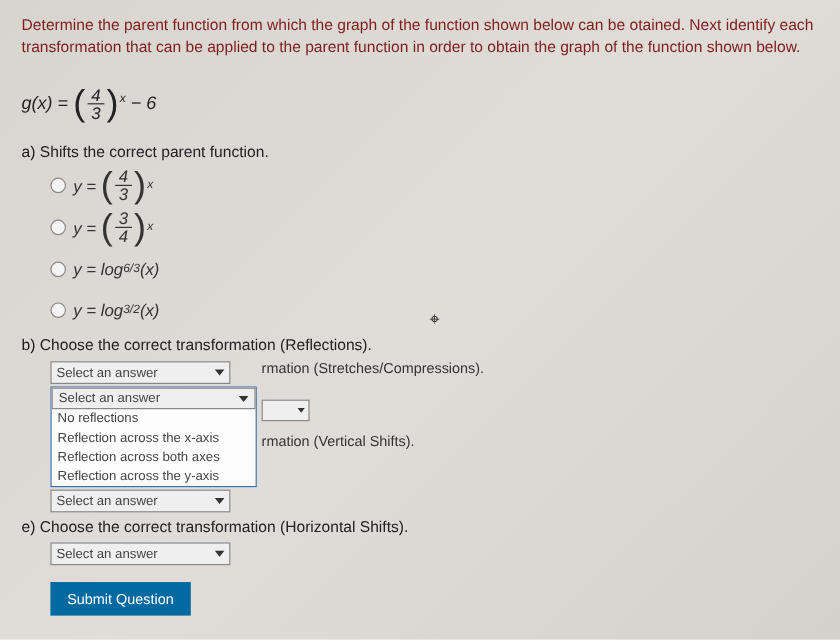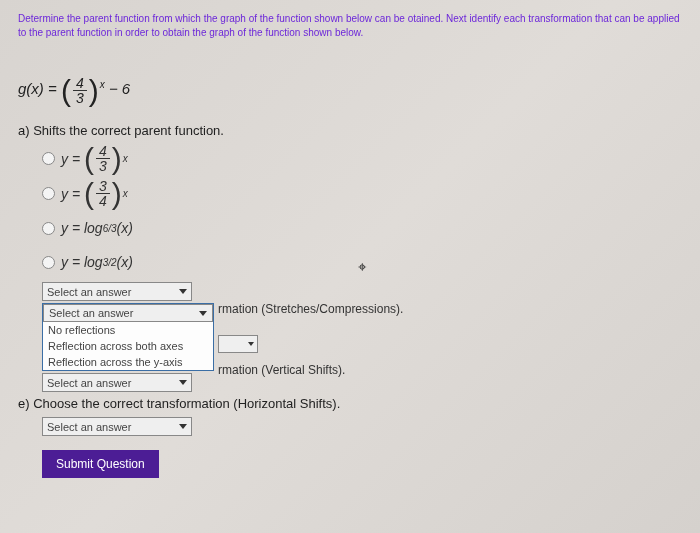--- a/index.html
+++ b/index.html
@@ -12,24 +12,24 @@
       height: 533px;
       font-family: Arial, sans-serif;
       background: linear-gradient(135deg, #d8d4d0 0%, #e0dcd8 50%, #d5d1cd 100%);
       padding: 12px 18px;
       font-size: 13px;
       color: #333;
       position: relative;
       overflow: hidden;
     }
     .instructions {
-      color: #6d28d9;
-      font-size: 10px;
+      color: #7f1d1d;
+      font-size: 13px;
       line-height: 1.4;
-      margin-bottom: 36px;
+      margin-bottom: 24px;
       font-weight: 500;
     }
     .equation {
       font-style: italic;
       font-size: 15px;
       margin: 4px 0 18px 0;
       color: #222;
     }
     .fraction {
       display: inline-block;
@@ -172,21 +172,21 @@
     .small-select::after {
       content: "";
       margin-left: auto;
       width: 0;
       height: 0;
       border-left: 3px solid transparent;
       border-right: 3px solid transparent;
       border-top: 4px solid #333;
     }
     .submit-btn {
-      background: #4c1d95;
+      background: #0369a1;
       color: #fff;
       border: none;
       padding: 7px 14px;
       font-size: 12px;
       margin-top: 14px;
       margin-left: 24px;
       cursor: pointer;
     }
     .cursor {
       position: absolute;
@@ -273,29 +273,34 @@
 
   <div class="option-row">
     <span class="radio"></span>
     <span class="opt-text">
       <span>y =</span>&nbsp;log<span class="sub">3/2</span>(x)
     </span>
   </div>
 </div>
 
 <div class="section-b-area">
+  <div class="section-label">
+    <span class="letter">b)</span>
+    <span>Choose the correct transformation (Reflections).</span>
+  </div>
   <div style="margin-left:24px;">
     <div class="select-box">
       <span>Select an answer</span>
     </div>
     <div class="dropdown-open">
       <div class="dd-header">
           <span>Select an answer</span>
         </div>
       <div class="dd-item">No reflections</div>
+      <div class="dd-item">Reflection across the x-axis</div>
       <div class="dd-item">Reflection across both axes</div>
       <div class="dd-item">Reflection across the y-axis</div>
     </div>
   </div>
 
   <div class="stacked-right">
     <div class="row-inline">
       <span class="partial-text">rmation (Stretches/Compressions).</span>
     </div>
     <div style="margin-bottom:2px;">

